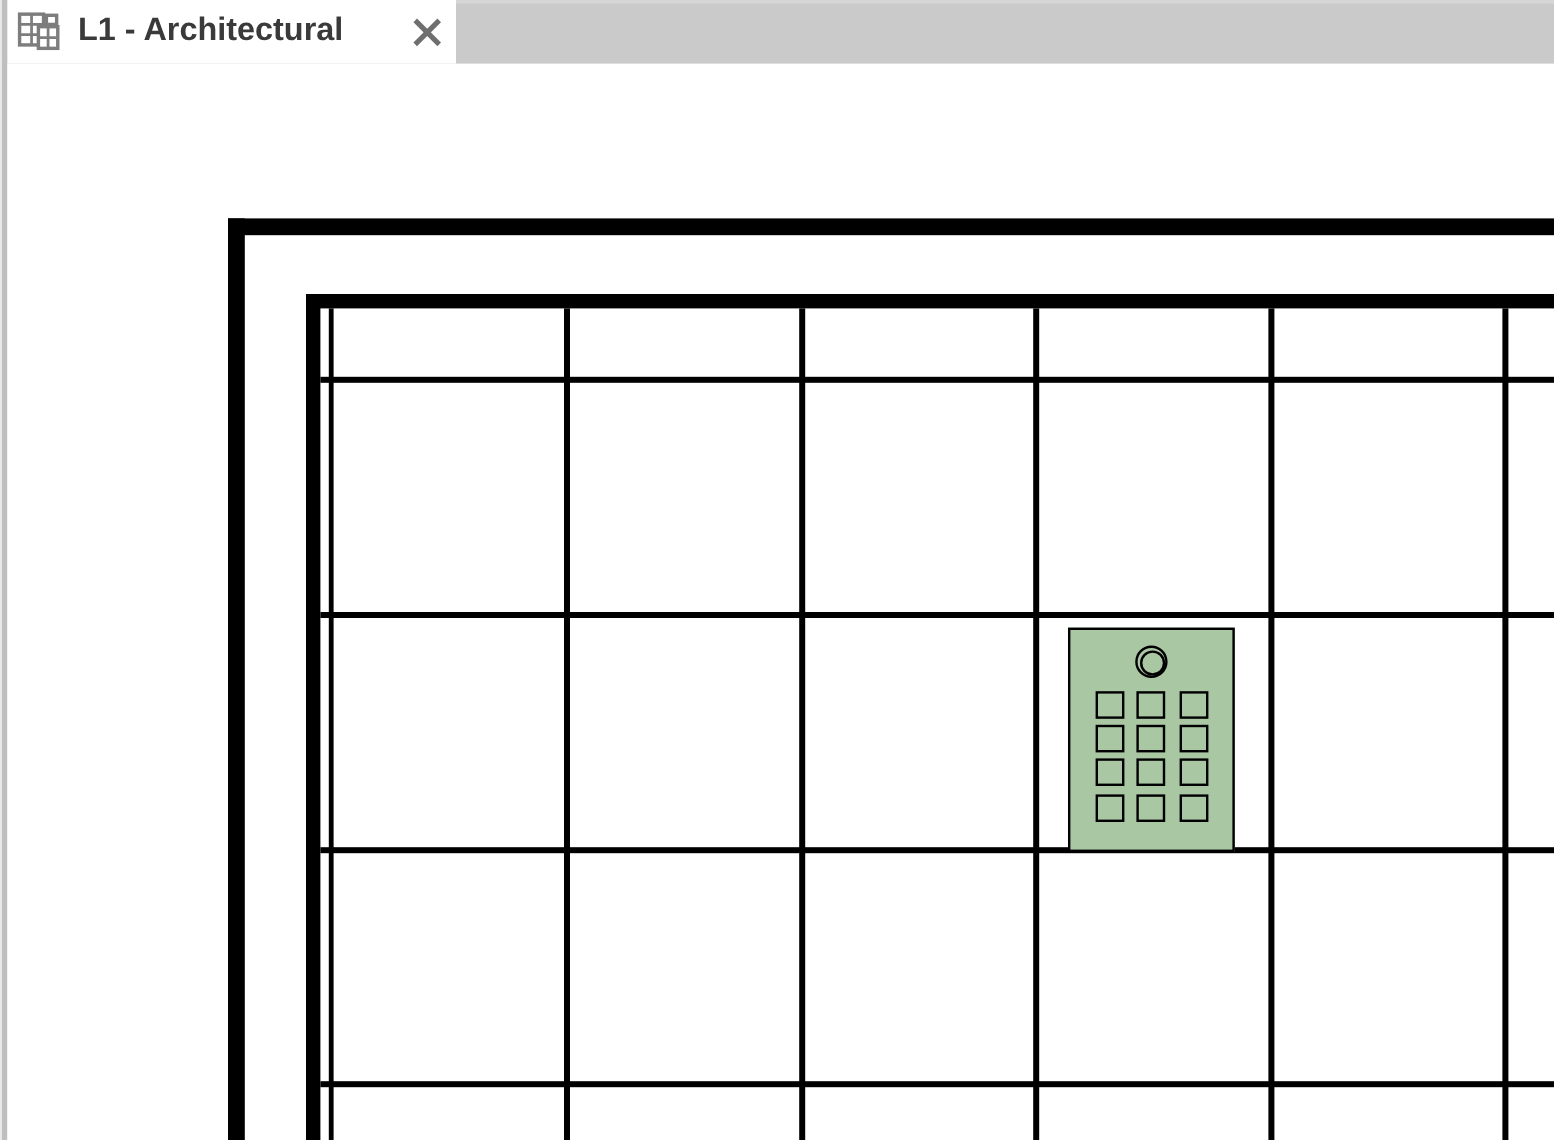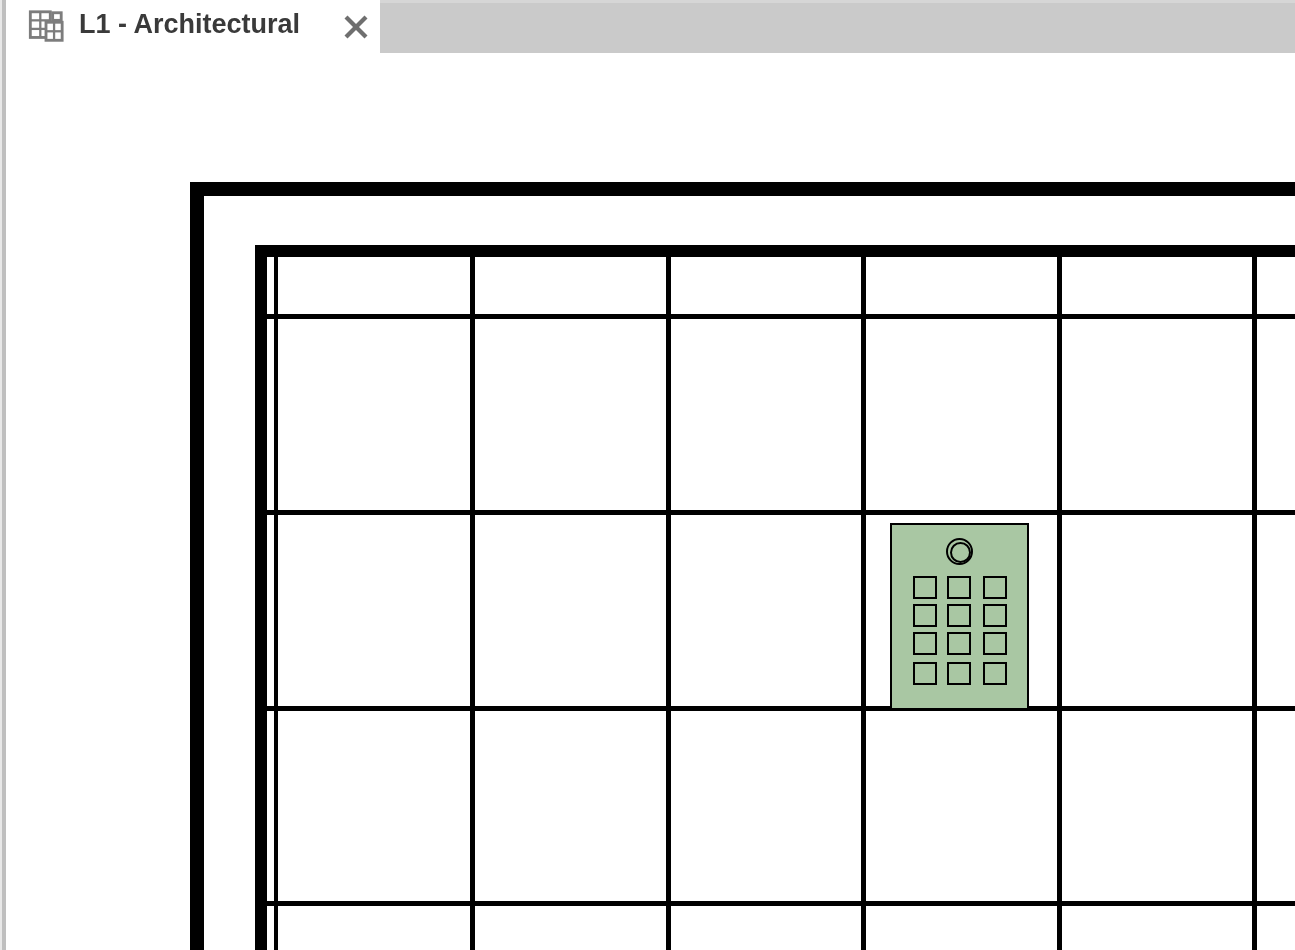--- a/index.html
+++ b/index.html
@@ -57,21 +57,21 @@
   }
   .tab {
     position: absolute;
     left: 6px;
     top: 0;
     width: 374px;
     height: 53px;
     background: #ffffff;
     display: flex;
     align-items: center;
-    padding-left: 21px;
+    padding-left: 7px;
     padding-right: 10px;
     box-sizing: border-box;
     gap: 14px;
     z-index: 2;
     cursor: default;
   }
   .tab-icon { width: 38px; height: 38px; flex: 0 0 auto; display: block; }
   .tab-title {
     font-size: 27px;
     font-weight: bold;

